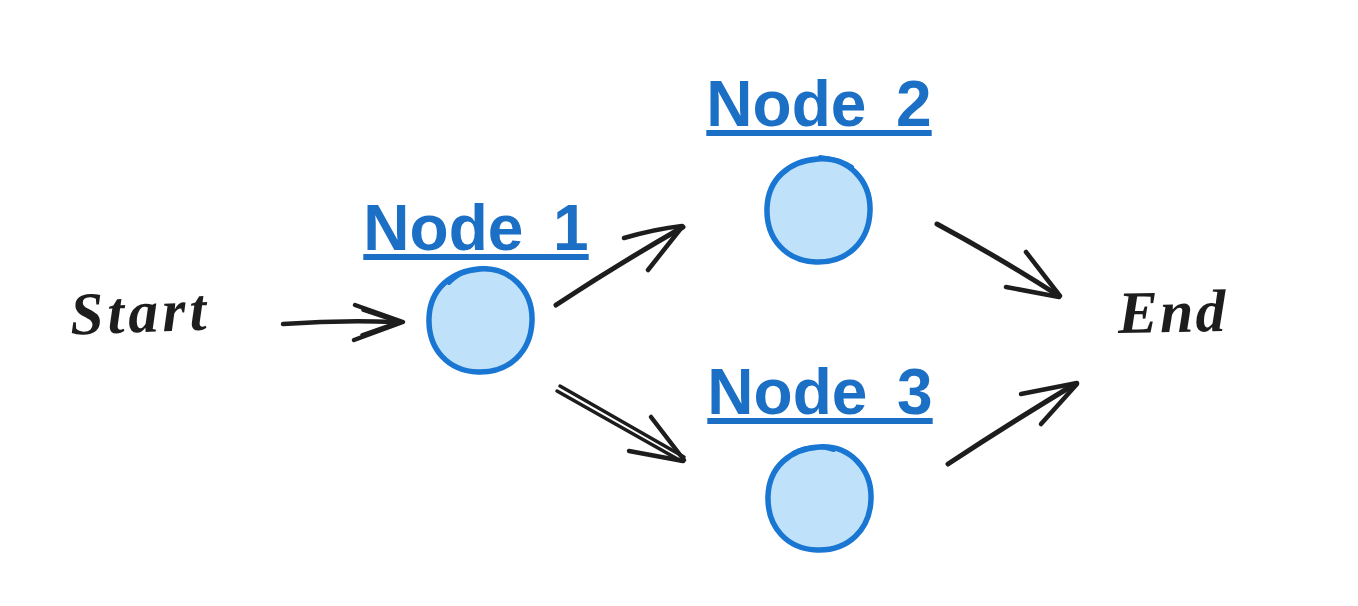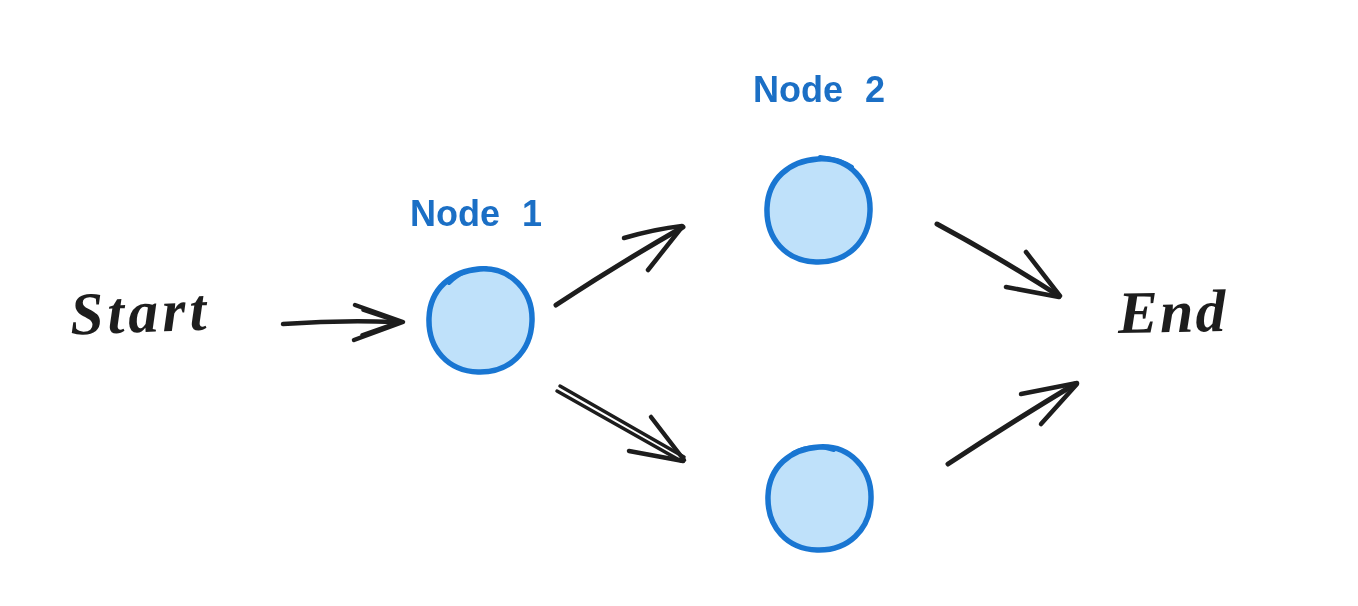--- a/index.html
+++ b/index.html
@@ -23,23 +23,24 @@
   .label {
     position: absolute;
     white-space: nowrap;
     line-height: 1;
     user-select: none;
   }
   .node-label {
     color: #1b6fc5;
     font-family: "Liberation Sans", sans-serif;
     font-weight: 700;
-    font-size: 36px;
+    font-size: 64px;
     word-spacing: 12px;
     transform: translateX(-50%);
+    text-decoration: underline;
   }
   .hand-label {
     color: #1d1d1d;
     font-family: "Liberation Serif", serif;
     font-style: italic;
     font-weight: 700;
     font-size: 60px;
   }
   .start-label {
     left: 70px;
@@ -129,16 +130,17 @@
       <path class="node-tick" d="M 793 453 Q 812 443 834 450"></path>
     </g>
   </svg>
 
   <div class="label hand-label start-label">Start</div>
 
   <div class="label node-label node1-label">Node 1</div>
 
   <div class="label node-label node2-label">Node 2</div>
 
+  <div class="label node-label node3-label">Node 3</div>
 
   <div class="label hand-label end-label">End</div>
 
 </div>
 
 </body></html>

